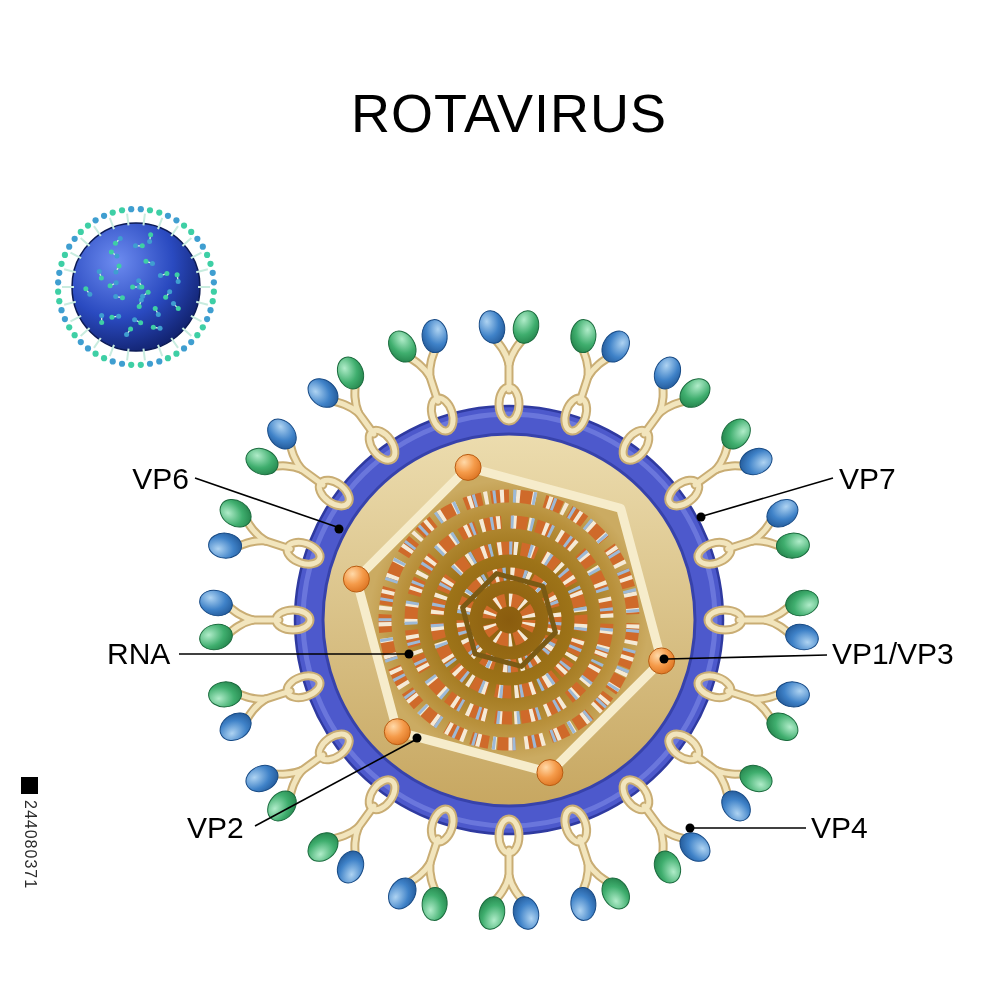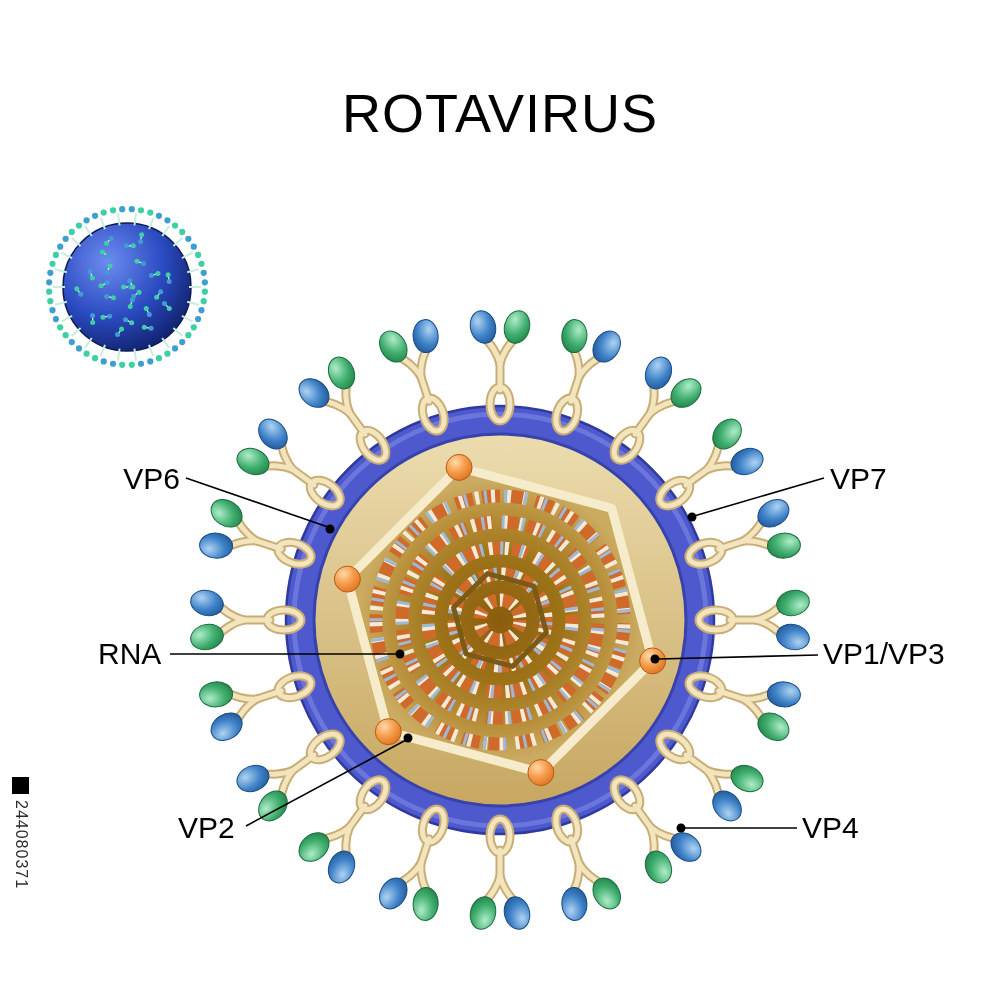--- a/index.html
+++ b/index.html
@@ -1,17 +1,17 @@
 <!DOCTYPE html>
 <html><head>
 <meta charset="utf-8">
 <style>
   html,body{margin:0;padding:0;background:#ffffff;}
   .canvas{position:relative;width:984px;height:1000px;background:#ffffff;overflow:hidden;
-          font-family:"Liberation Sans", sans-serif;}
+          font-family:"Liberation Sans", sans-serif;margin-left:9px;}
   svg{display:block;}
   .title{font-family:"Liberation Sans",sans-serif;font-size:54px;letter-spacing:1px;fill:#000;}
   .lbl{font-family:"Liberation Sans",sans-serif;font-size:30px;fill:#000;}
   .wm{font-family:"Liberation Sans",sans-serif;font-size:16px;fill:#2b2b2b;letter-spacing:1px;}
   .leader{stroke:#000;stroke-width:1.6;fill:none;}
   .leaderdot{fill:#000;}
   .stalk-dark{fill:none;stroke:#c9ad74;stroke-width:9;stroke-linecap:round;}
   .stalk-lite{fill:none;stroke:#f2e5bd;stroke-width:5;stroke-linecap:round;}
   .head-blue{fill:url(#gradBlueHead);stroke:#174a85;stroke-width:1;}
   .head-green{fill:url(#gradGreenHead);stroke:#1b6b3e;stroke-width:1;}

